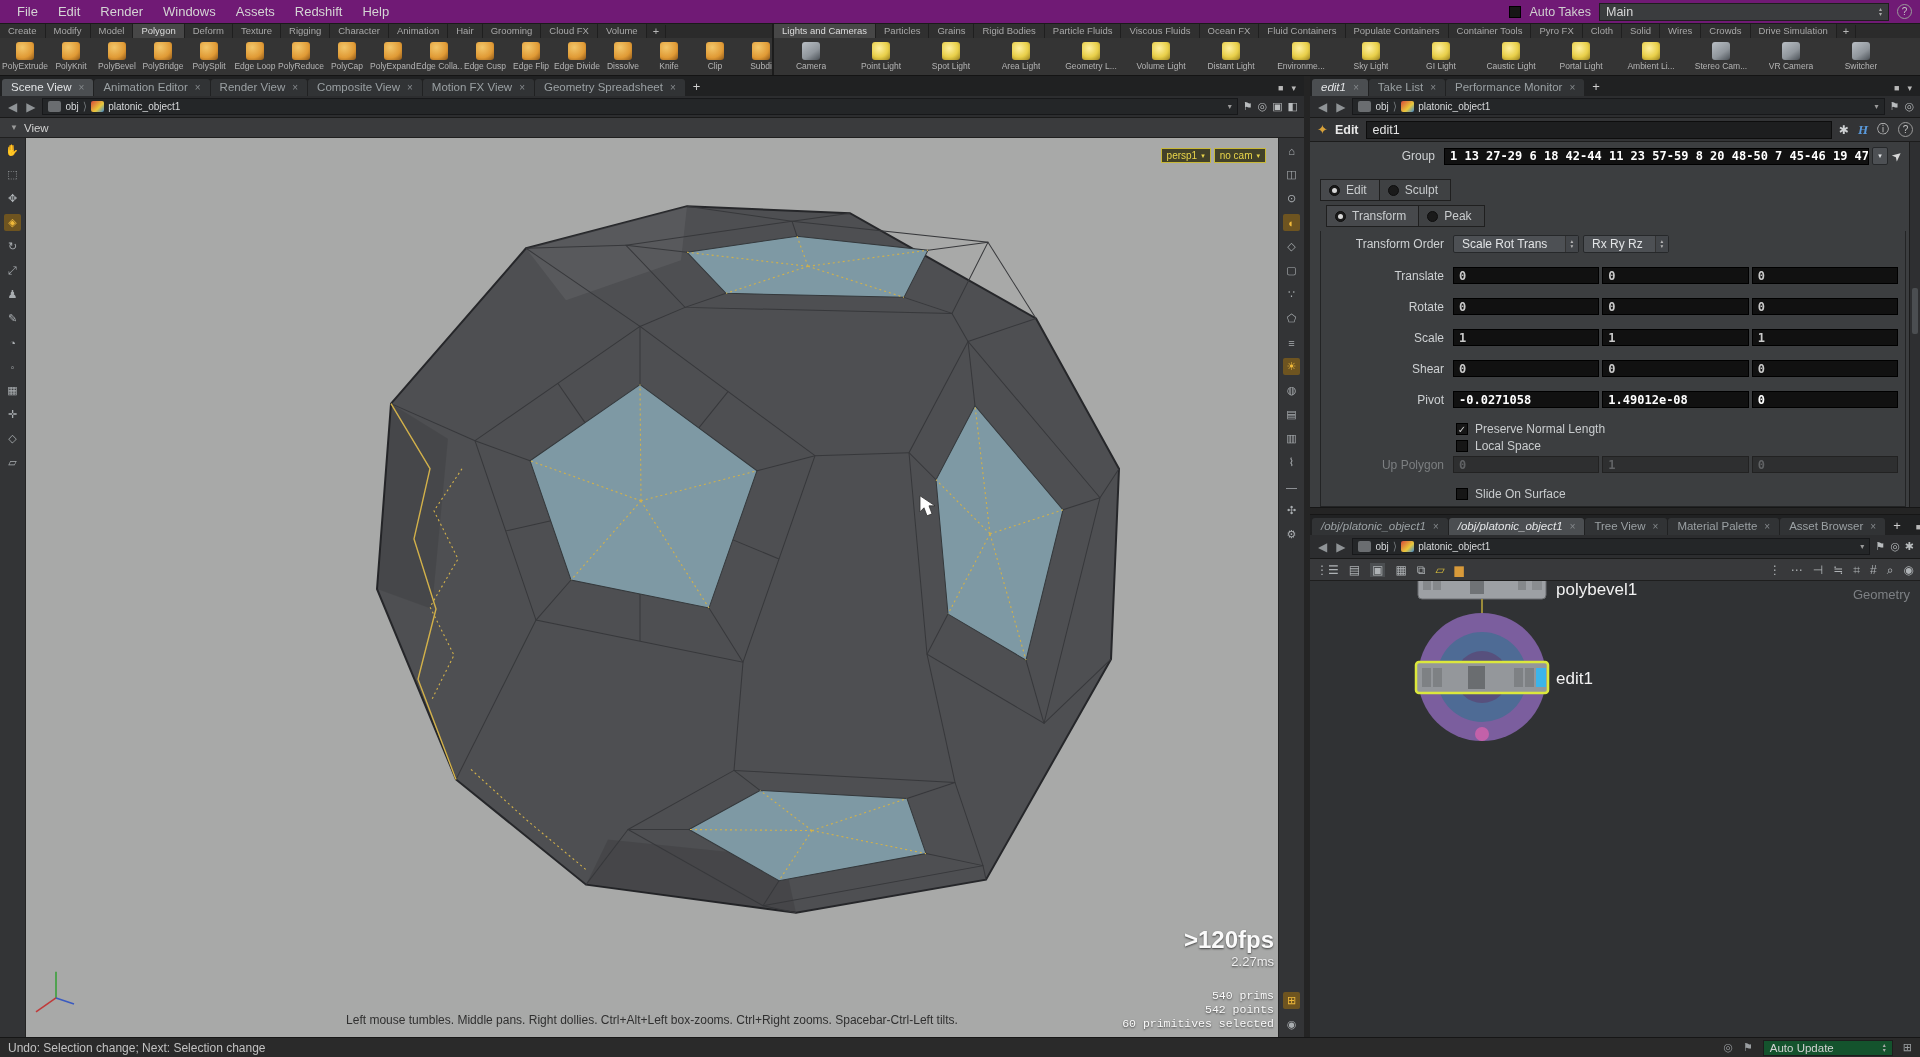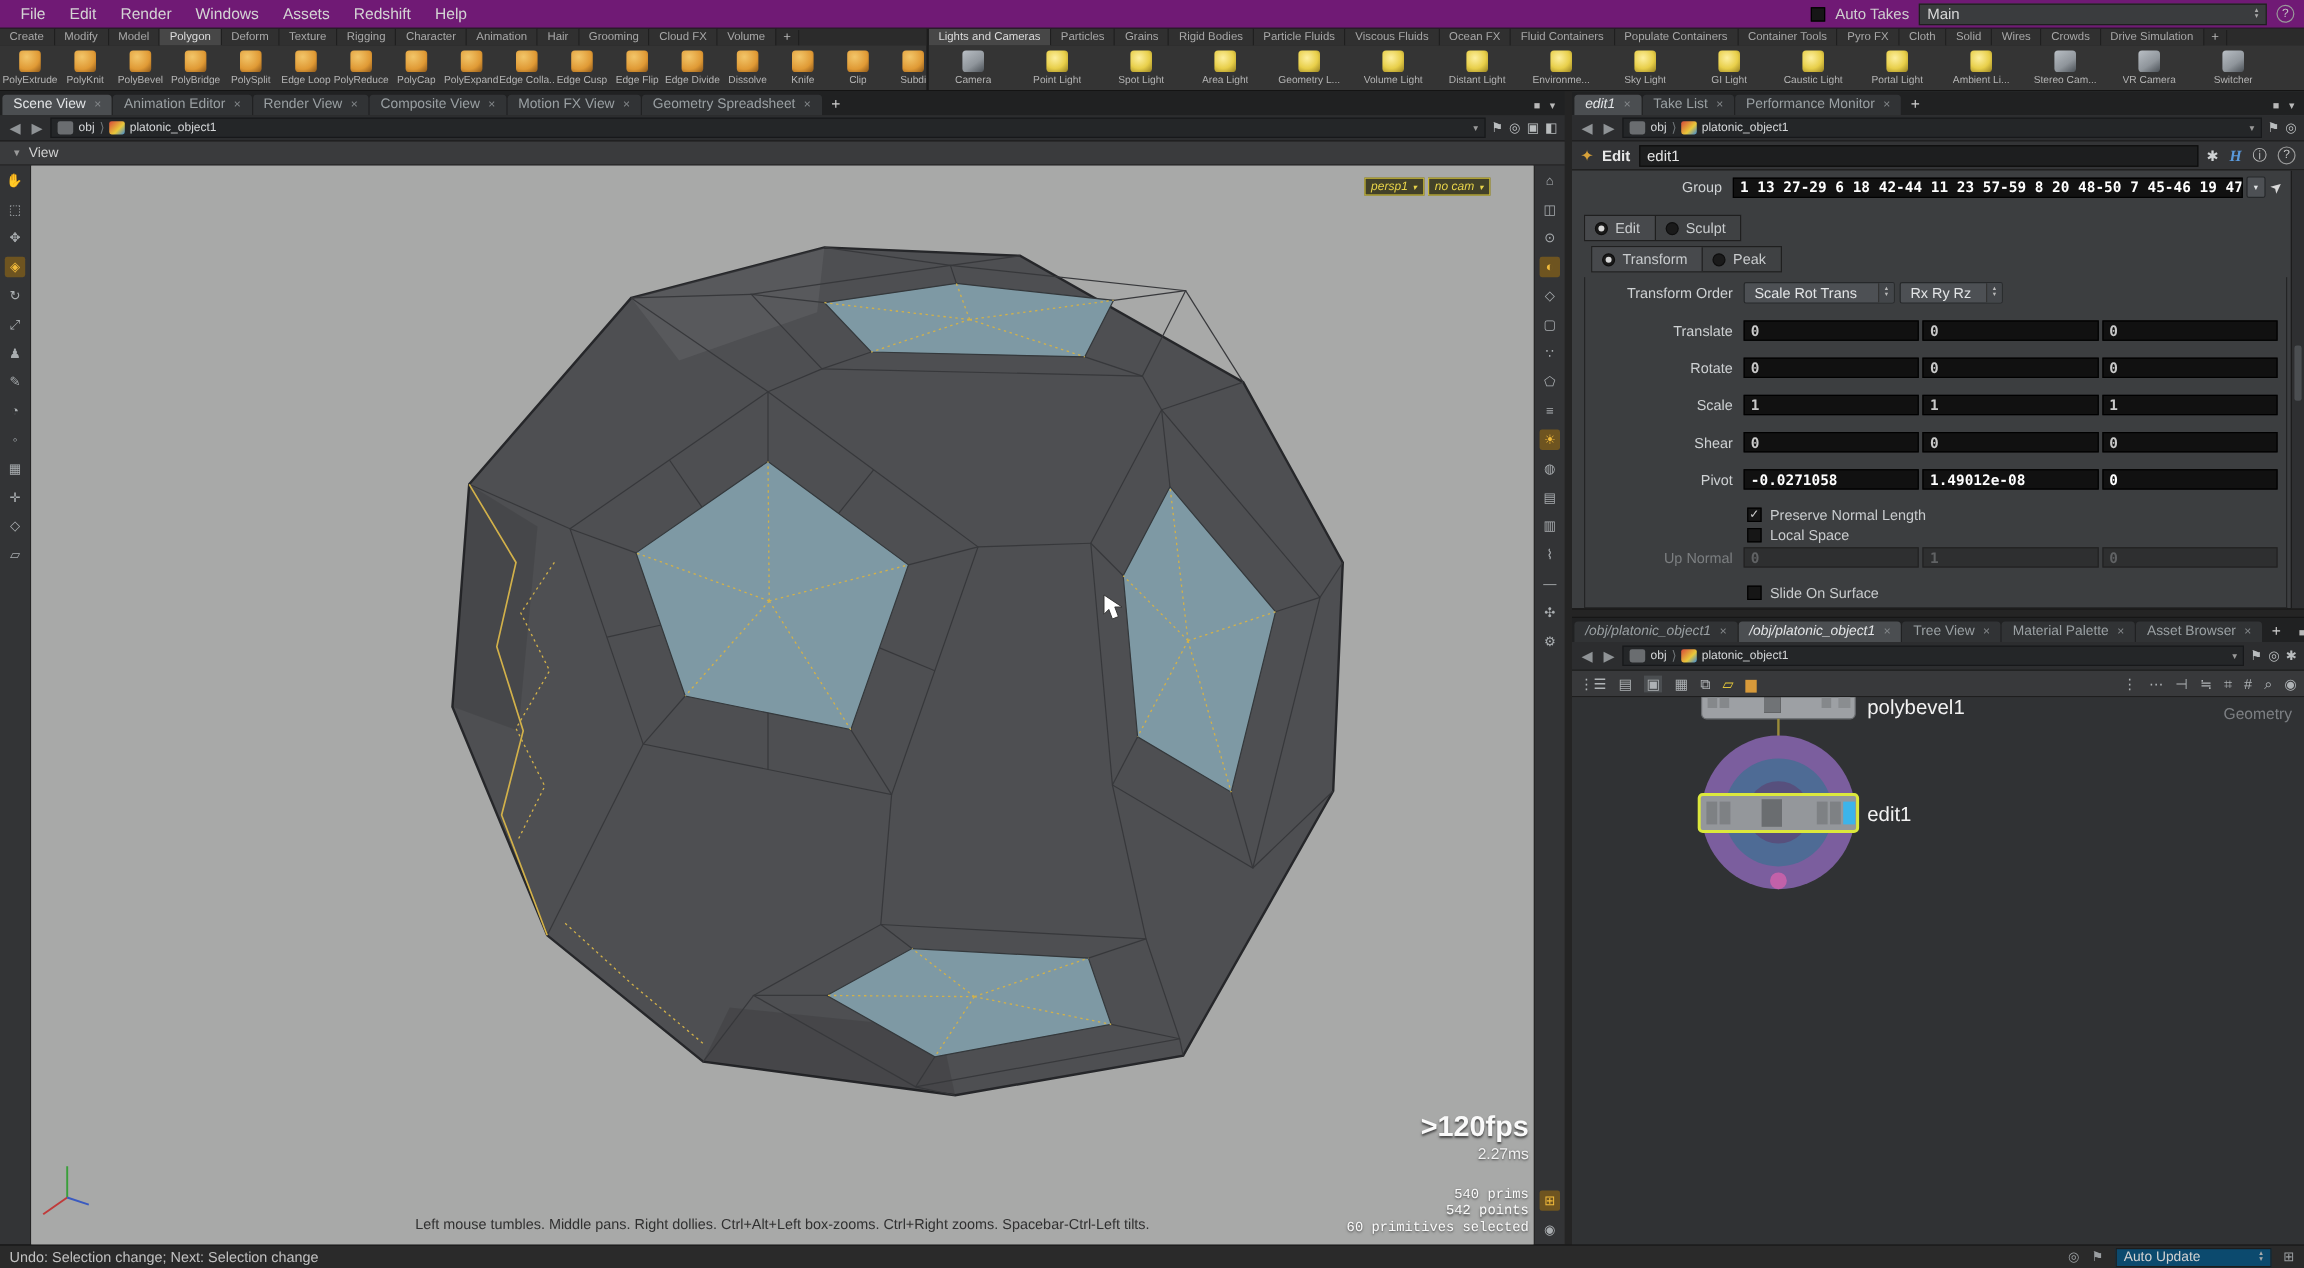--- a/index.html
+++ b/index.html
@@ -76,21 +76,21 @@
            padding:4px 0; gap:7px; overflow:hidden; }
   .strip.left { border-right:1px solid #242424; }
   .strip.right { border-left:1px solid #242424; }
   .strip-icon { width:17px; height:17px; display:flex; align-items:center; justify-content:center;
                 color:#a9adb0; font-size:11px; border-radius:2px; flex:0 0 auto; }
   .strip-icon.active { background:#6e5420; color:#f0b93a; }
   .strip .pushdown { margin-top:auto; }
   .viewport { flex:1; position:relative; overflow:hidden; background:#a8a9a8; }
   .vp-svg { position:absolute; inset:0; width:100%; height:100%; }
 
-  .cam-menus { position:absolute; top:10px; right:36px; display:flex; gap:3px;font-style:italic; }
+  .cam-menus { position:absolute; top:10px; right:12px; display:flex; gap:3px; }
   .cam-menu { border:1px solid #c8b838; background:rgba(58,56,30,.92); color:#e8d44a;
               font-size:10px; padding:1px 5px; display:flex; gap:4px; align-items:center; }
   .cam-menu .dd { font-size:7px; }
 
   .vp-stats { position:absolute; right:4px; bottom:6px; text-align:right;
               text-shadow:0 1px 2px rgba(40,40,40,.8); }
   .fps { font-size:24px; font-weight:bold; color:#fafafa; line-height:24px; }
   .ms { font-size:13px; color:#f0f0f0; margin-top:2px; }
   .stat-lines { margin-top:20px; font-family:Liberation Mono, monospace; font-size:11.5px;
                 color:#fbfbfb; line-height:14px; }
@@ -158,21 +158,21 @@
   .nt-right { margin-left:auto; display:flex; gap:10px; align-items:center; }
   .net-canvas { flex:1; position:relative; min-height:0; }
   .net-svg { position:absolute; inset:0; width:100%; height:100%; }
 
   
   .statusbar { height:20px; flex:0 0 20px; background:#2a2a2a; border-top:1px solid #161616;
                display:flex; align-items:center; padding:0 8px; gap:10px; }
   .status-msg { font-size:12px; color:#c2c2c2; }
   .sb-right { margin-left:auto; display:flex; align-items:center; gap:10px; }
   .sb-icon { color:#9a9e a1; color:#9a9ea1; font-size:11px; }
-  .auto-update { height:16px; background:#0c4a6e; border:1px solid #1d1d1d; display:flex; align-items:center;
+  .auto-update { height:16px; background:#14532d; border:1px solid #1d1d1d; display:flex; align-items:center;
                  font-size:11.5px; color:#d2d2d2; padding:0 6px; width:130px; }
 </style>
 </head>
 <body>
 
 <div class="app">
 
   <div class="menubar">
     <div class="menus" id="menu-items">
         <span class="menu-item">File</span>
@@ -729,21 +729,21 @@
               </div>
             <div class="chkrow">
               <span class="chk checked"></span>
               <span class="chklabel">Preserve Normal Length</span>
             </div>
             <div class="chkrow">
               <span class="chk"></span>
               <span class="chklabel">Local Space</span>
             </div>
             <div class="prow" id="upvector-row">
-              <span class="plabel dim">Up Normal</span>
+              <span class="plabel dim">Up Polygon</span>
             <div class="field disabled">0</div>
                 <div class="field disabled">1</div>
                 <div class="field disabled">0</div>
               </div>
             <div class="chkrow">
               <span class="chk"></span>
               <span class="chklabel">Slide On Surface</span>
             </div>
           </div>
           <div class="softset">

